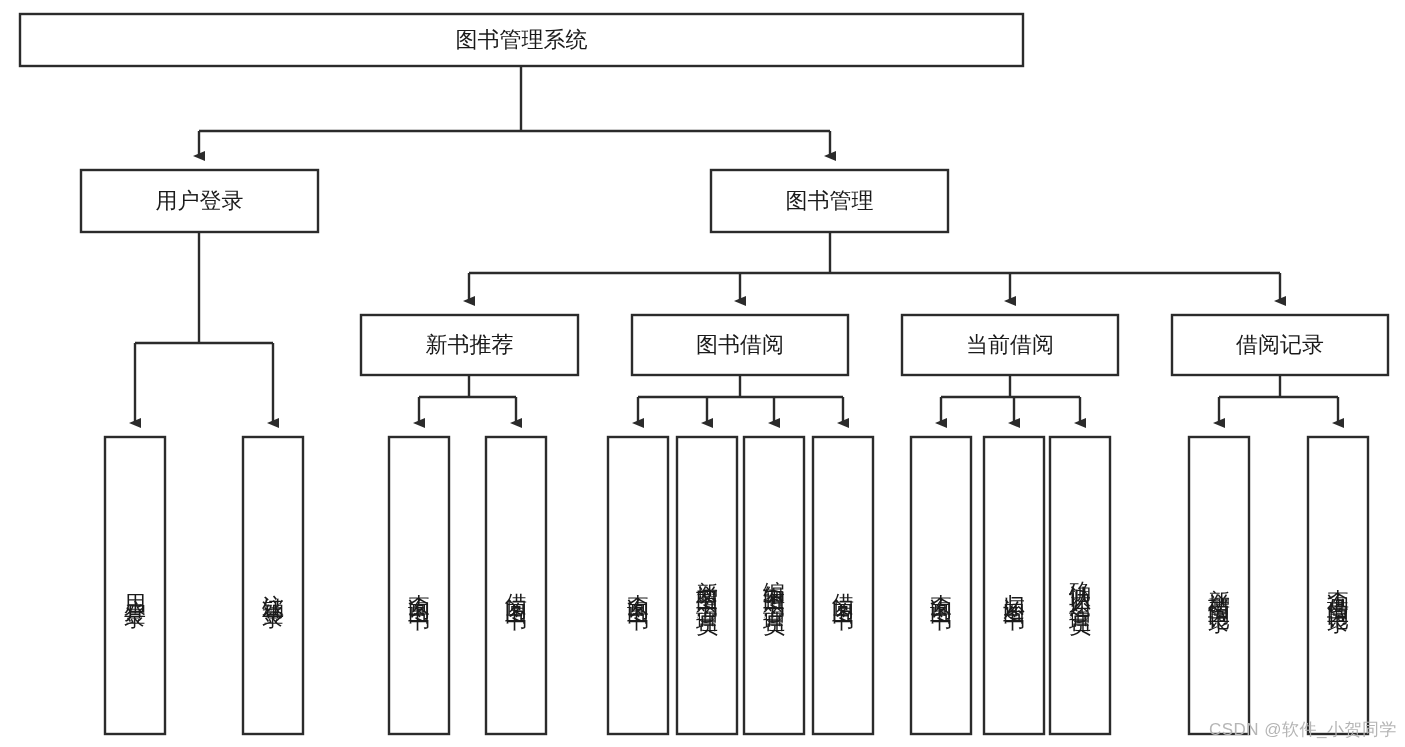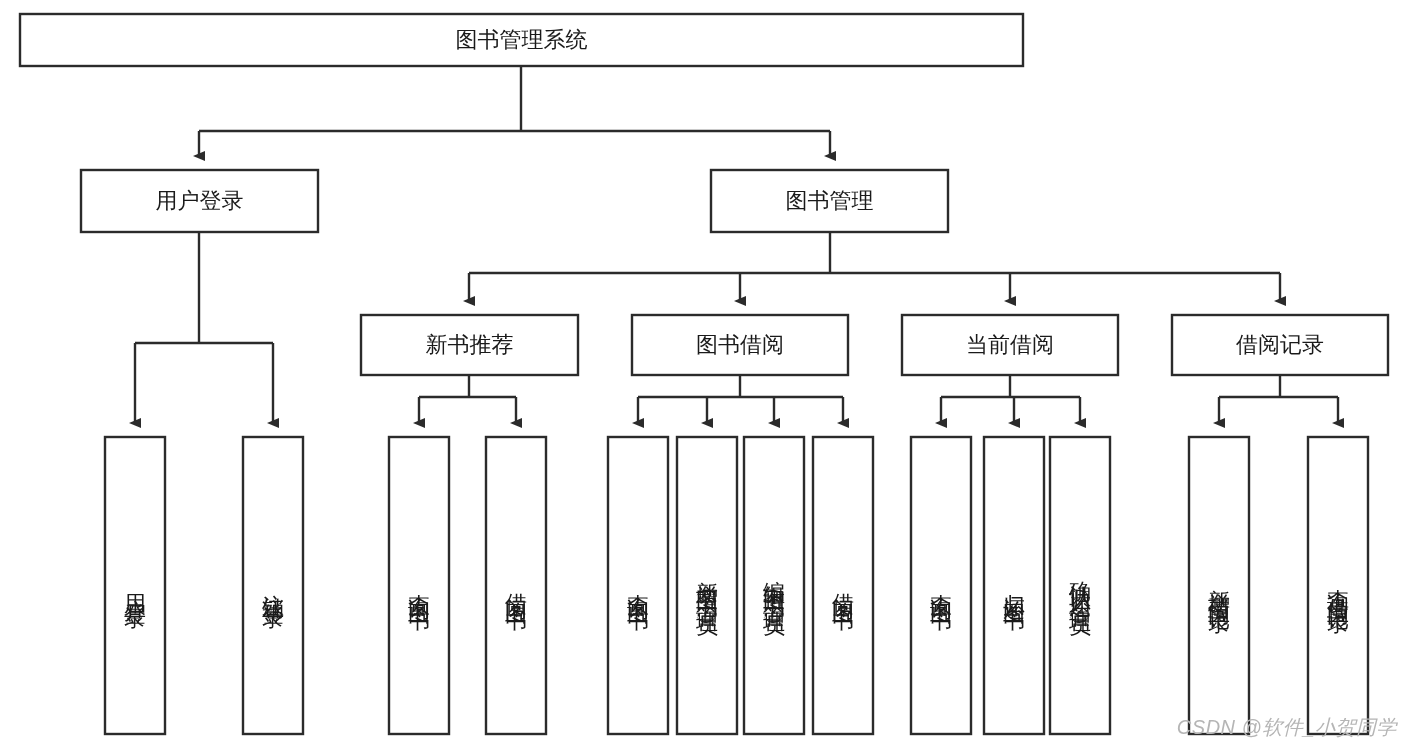--- a/index.html
+++ b/index.html
@@ -59,25 +59,24 @@
     display: flex;
     align-items: flex-start;
     justify-content: center;
     pointer-events: none;
   }
   .watermark {
     position: absolute;
     right: 8px;
     bottom: 6px;
     font-family: "Liberation Sans", "DejaVu Sans", sans-serif;
-    font-size: 20px;
+    font-size: 17px;
     color: #b5b5b5;
     white-space: nowrap;
     letter-spacing: 0.5px;
-    font-style: italic;
   }
 </style>
 </head>
 <body>
 
 <div id="diagram-root">
 
   <svg class="diagram-canvas" viewBox="0 0 1405 747">
     <defs>
       <marker id="arrow" markerWidth="12" markerHeight="12" refX="5" refY="6" orient="auto" markerUnits="userSpaceOnUse">

